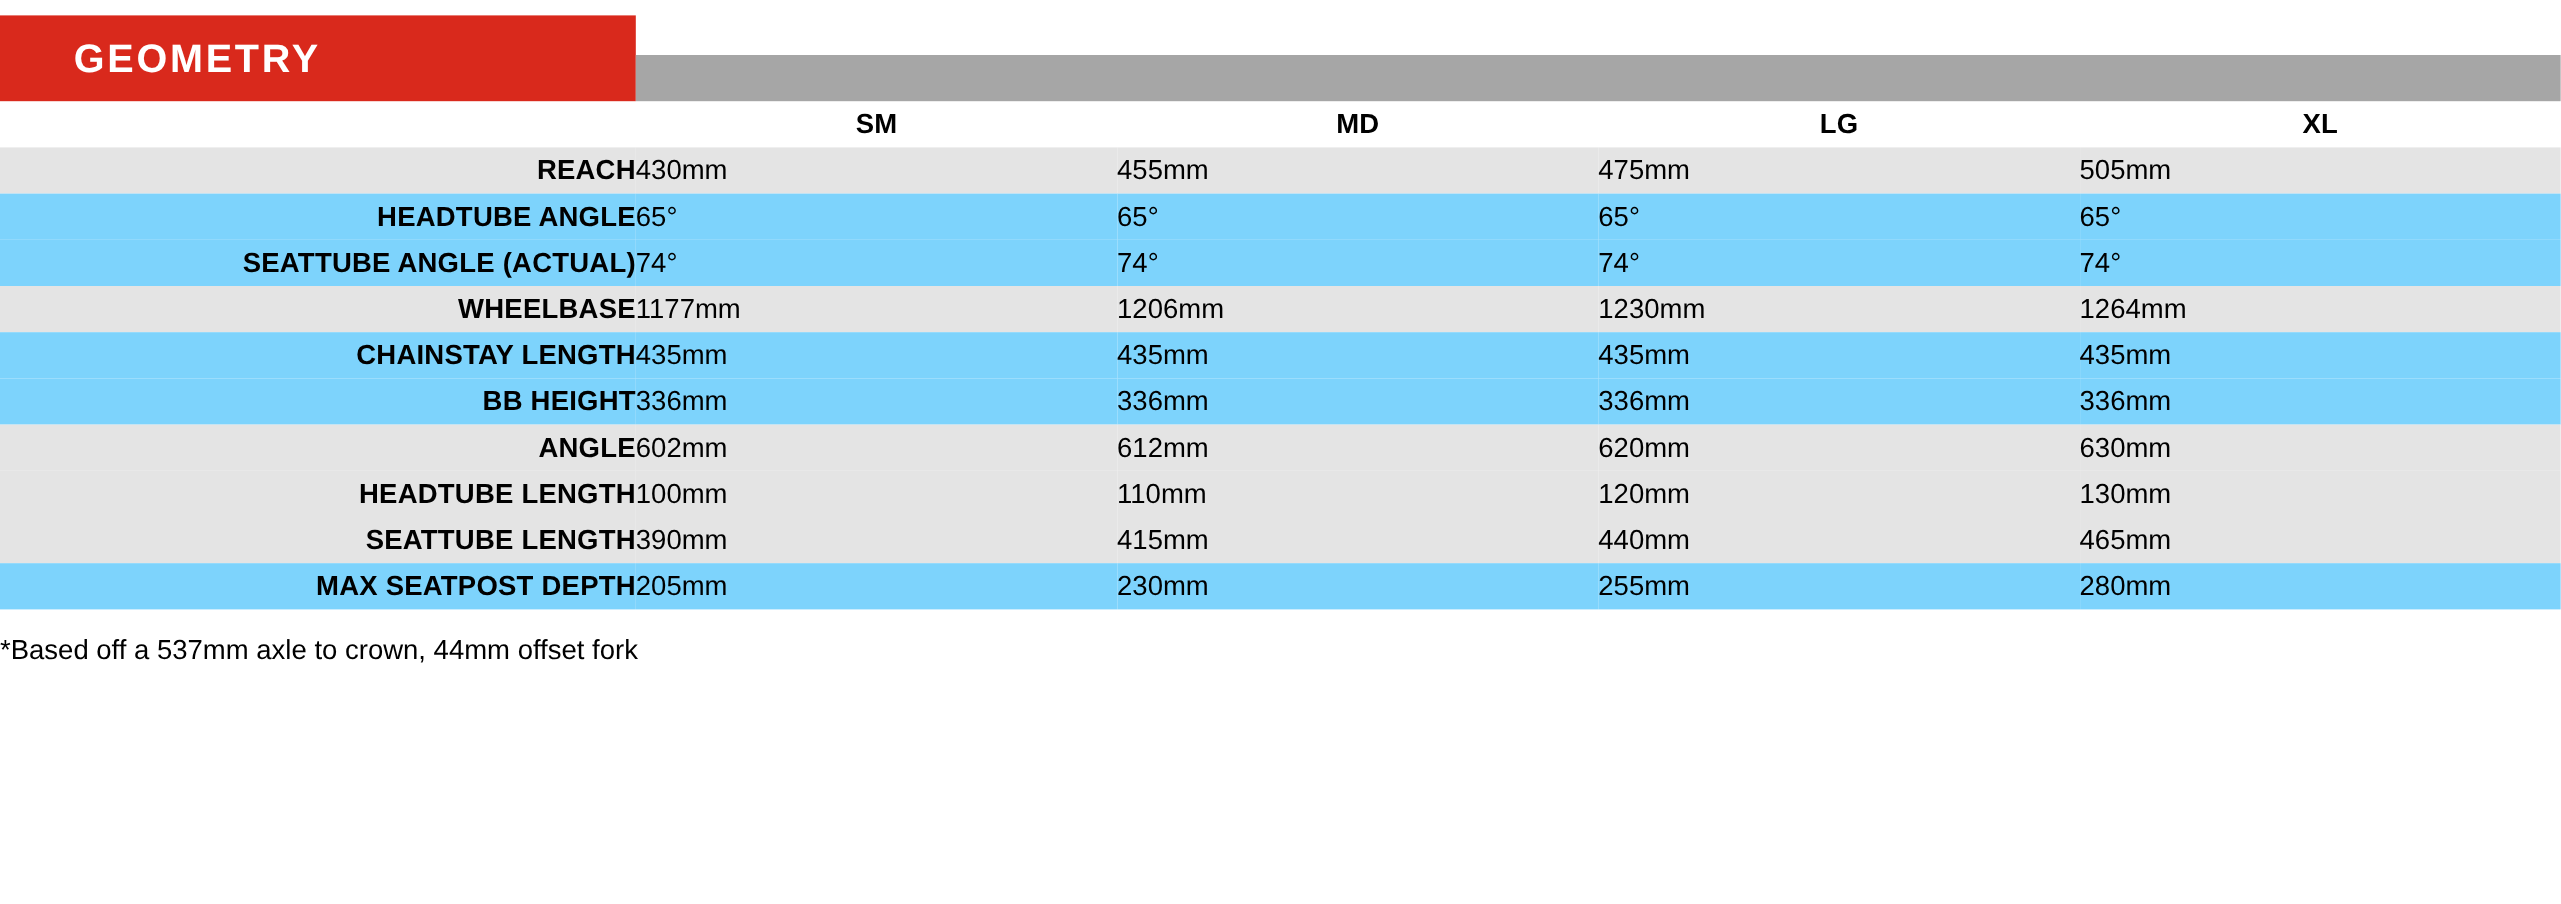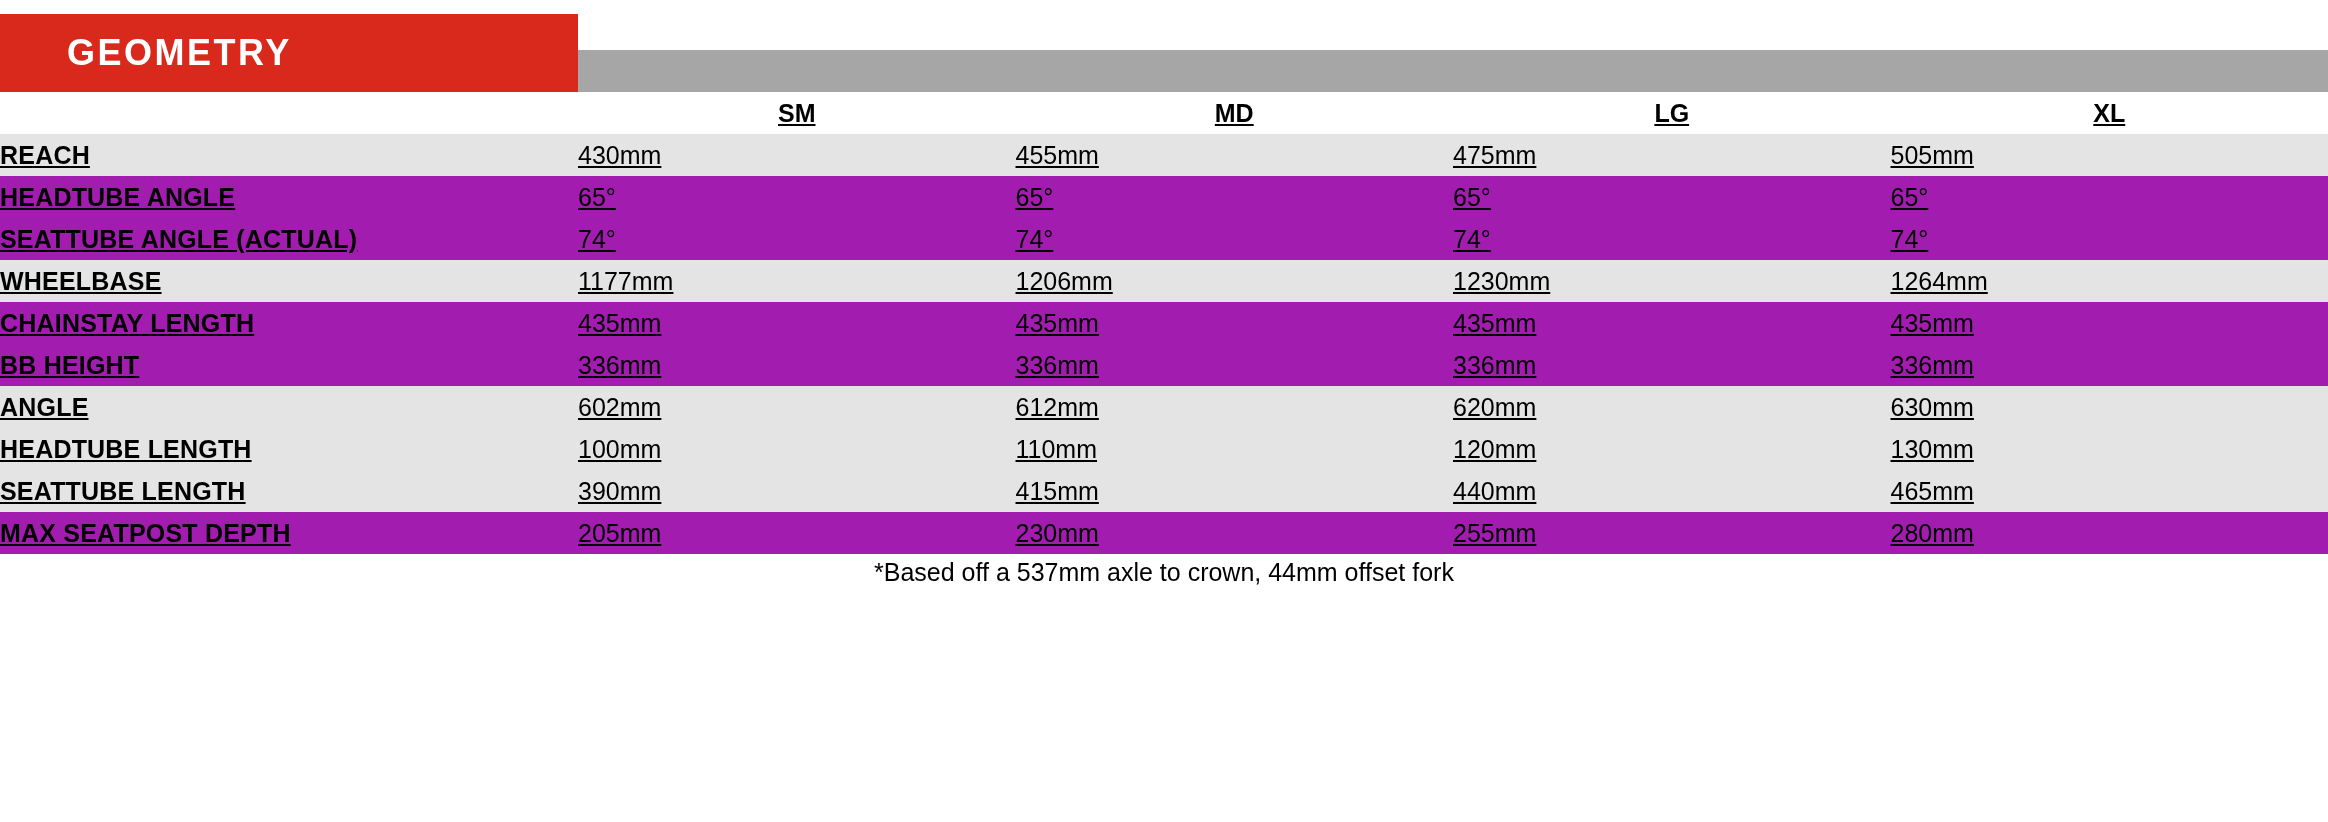--- a/index.html
+++ b/index.html
@@ -51,21 +51,20 @@
     height: 42px;
     align-self: flex-end;
   }
 
   
   table.geometry {
     border-collapse: collapse;
     width: 2328px;
     table-layout: fixed;
     margin-top: 0;
-    text-decoration: underline;
   }
   table.geometry col.label-col { width: 578px; }
   table.geometry col.size-col { width: 437.5px; }
 
   table.geometry th, table.geometry td {
     padding: 0;
     margin: 0;
     height: 42px;
     font-size: 25px;
     vertical-align: middle;
@@ -82,33 +81,34 @@
     background: #ffffff;
   }
   td.rowlabel {
     font-weight: bold;
     font-size: 25px;
     letter-spacing: 0.2px;
     color: #000000;
     padding-left: 30px;
     box-sizing: border-box;
     white-space: nowrap;
+    text-align: right;
   }
   td.value {
     text-align: left;
     color: #000000;
     font-weight: normal;
   }
   tr.odd td { background: #e4e4e4; }
-  tr.even td { background: #a21caf; }
+  tr.even td { background: #7dd3fc; }
 
   
   .footnotes {
-    margin-top: 0;
-    text-align: center;
+    margin-top: 19px;
+    text-align: left;
   }
   .footnotes .note {
     font-size: 25px;
     color: #000000;
     line-height: 1.45;
   }
 </style>
 </head>
 <body>
 

